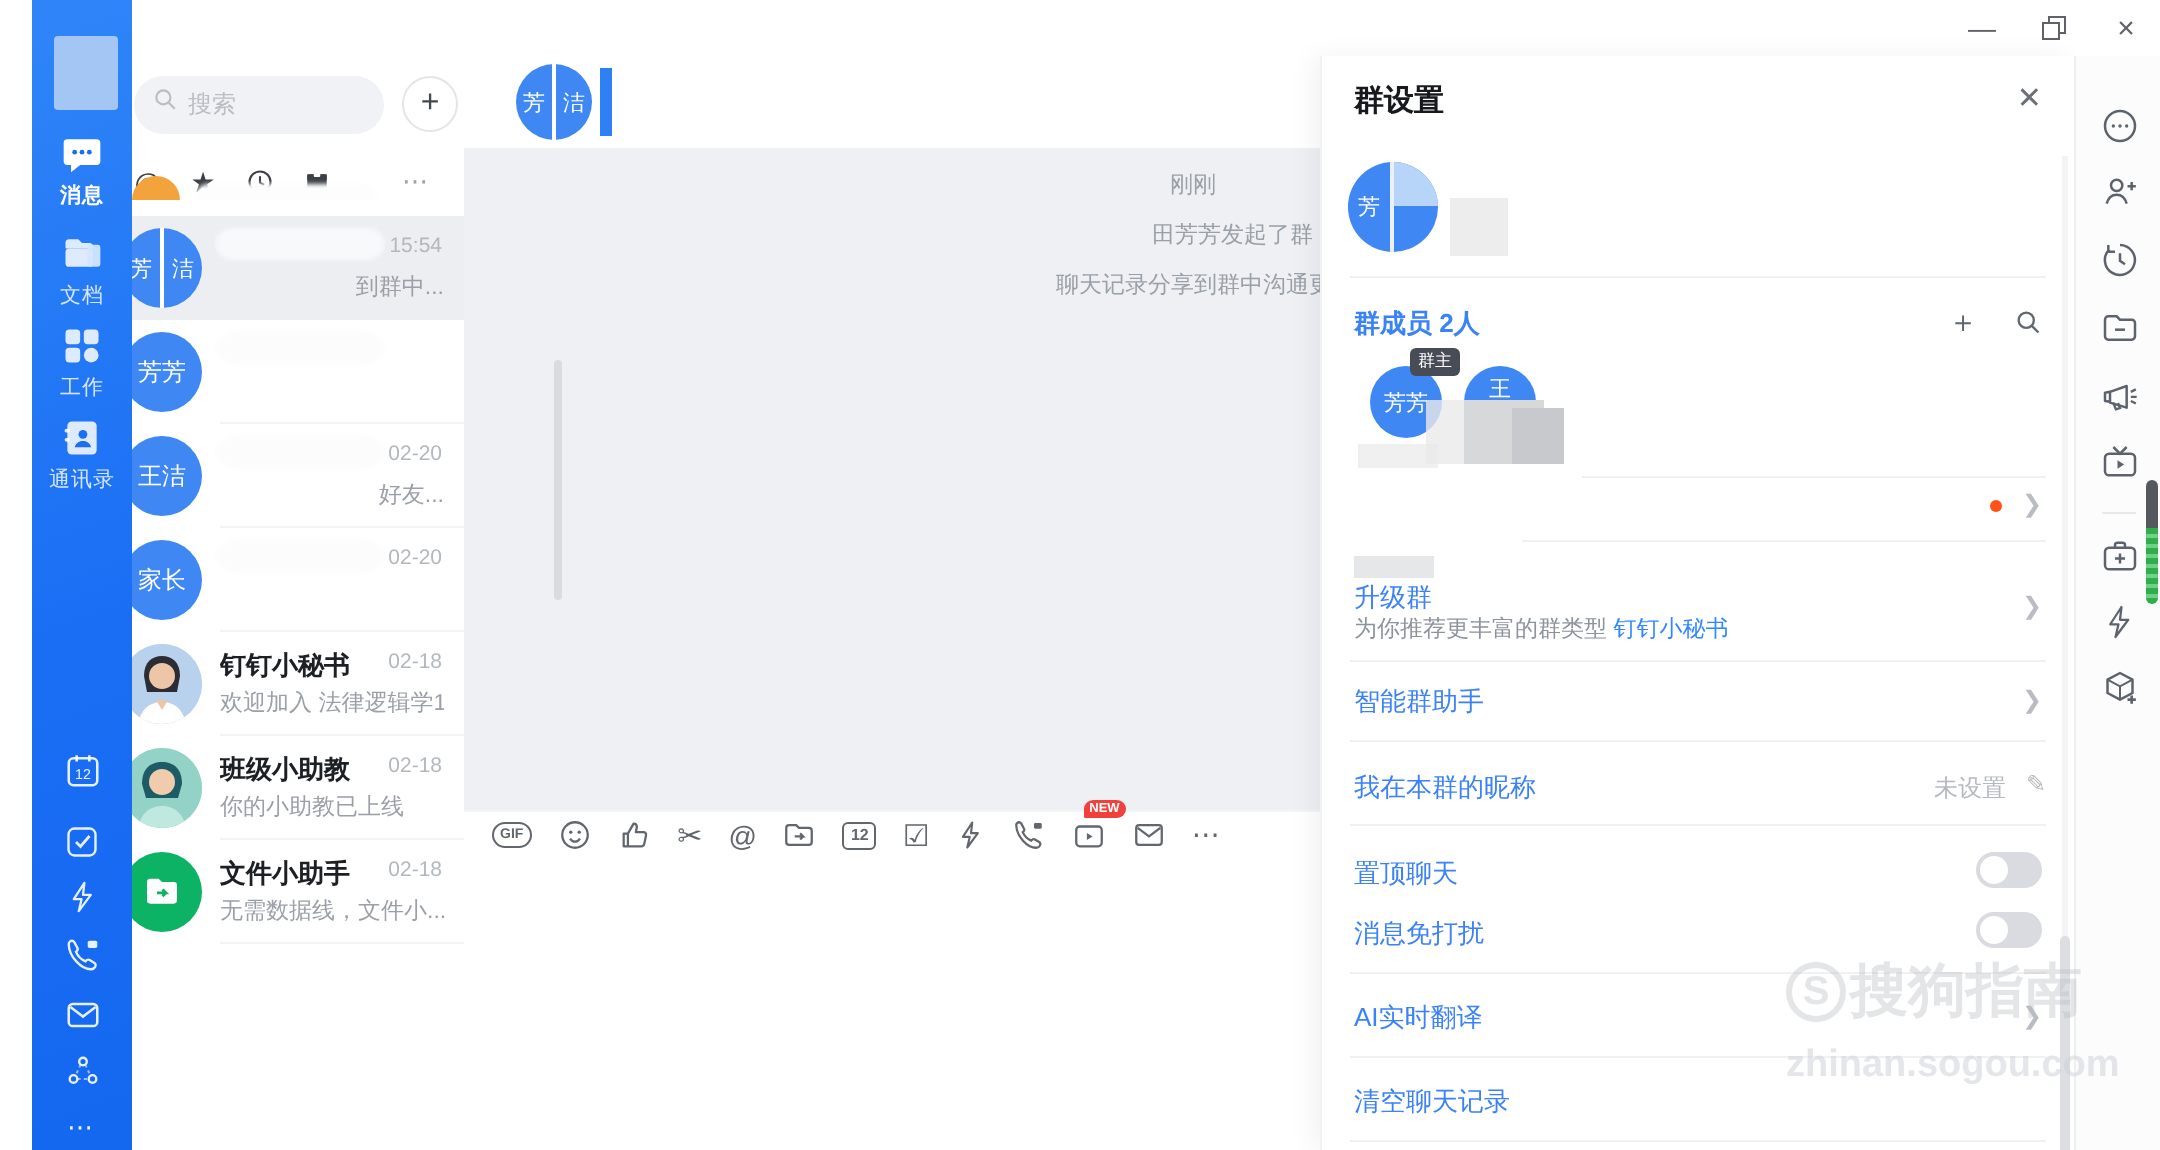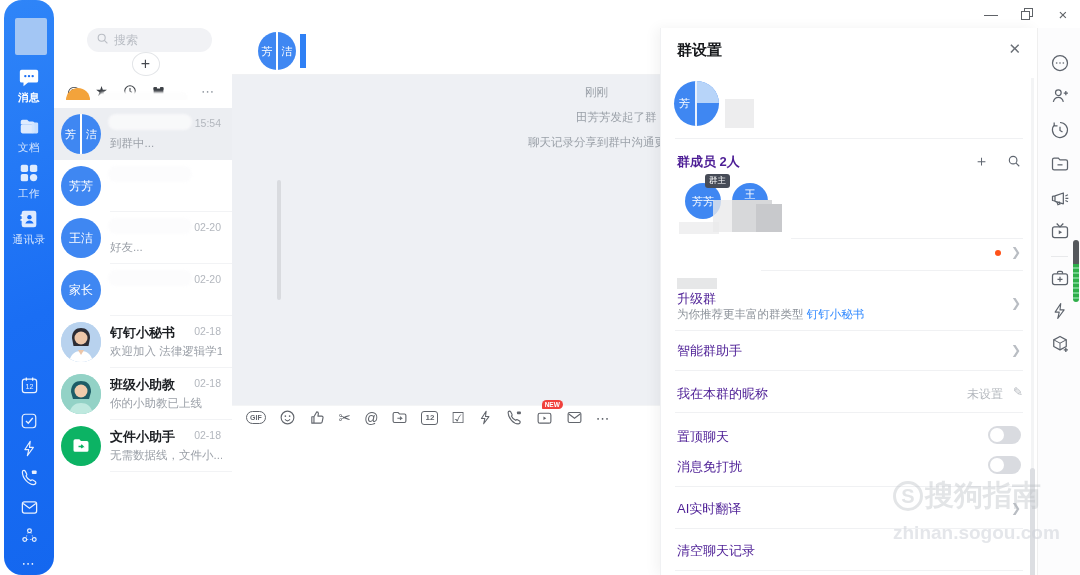--- a/index.html
+++ b/index.html
@@ -11,32 +11,32 @@
   .titlebar { position:absolute; left:50px; top:0; right:0; height:28px; background:#fff; z-index:8; }
   .win-controls { position:absolute; right:8px; top:0; height:28px; display:flex; align-items:center; gap:18px; }
   .wc { width:18px; height:18px; display:flex; align-items:center; justify-content:center; color:#5f6368; cursor:pointer; }
   .wc-min { font-size:14px; }
   .wc-restore { position:relative; }
   .wc-restore .sq1 { position:absolute; width:9px; height:9px; border:1.2px solid #5f6368; left:3px; top:6px; background:#fff; }
   .wc-restore .sq2 { position:absolute; width:9px; height:9px; border:1.2px solid #5f6368; left:6px; top:3px; }
   .wc-close { font-size:15px; }
 
   
-  .leftnav { position:absolute; left:4px; top:0; width:50px; height:575px; z-index:10;
-    background:linear-gradient(160deg,#2f85f8 0%,#1a6ef4 55%,#1467ef 100%);border-radius:18px; }
+  .leftnav { position:absolute; left:16px; top:0; width:50px; height:575px; z-index:10;
+    background:linear-gradient(160deg,#2f85f8 0%,#1a6ef4 55%,#1467ef 100%); }
   .me-avatar { position:absolute; left:11px; top:18px; width:32px; height:37px; background:#a3c6f4; border-radius:2px; }
   .navitem { position:absolute; left:0; width:50px; display:flex; flex-direction:column; align-items:center; gap:3px; cursor:pointer; }
   .navitem .lbl { font-size:10.5px; color:rgba(255,255,255,.82); letter-spacing:.5px; }
   .navitem.active .lbl { color:#fff; font-weight:bold; }
   .bicon { position:absolute; left:0; width:50px; display:flex; justify-content:center; cursor:pointer; }
   .bicon svg, .navitem svg { display:block; }
 
   
   .chatlist { position:absolute; left:50px; top:0; width:182px; height:575px; background:#fff; z-index:4; }
-  .searchrow { position:absolute; left:0; top:28px; width:182px; height:48px; display:flex; align-items:center;flex-direction:column; }
+  .searchrow { position:absolute; left:0; top:28px; width:182px; height:48px; display:flex; align-items:center; }
   .searchbox { margin-left:17px; width:125px; height:29px; background:#f1f2f5; border-radius:15px;
     display:flex; align-items:center; padding:0 9px; gap:5px; }
   .searchbox input { border:0; outline:0; background:transparent; width:86px; font-size:12px; color:#333; }
   .searchbox input::placeholder { color:#b9bdc4; }
   .addbtn { margin-left:9px; width:28px; height:28px; border:1px solid #e3e5e8; border-radius:50%;
     display:flex; align-items:center; justify-content:center; font-size:16px; color:#45494f; background:#fff; cursor:pointer; }
   .filterrow { position:absolute; left:0; top:78px; width:182px; height:26px; display:flex; align-items:center; gap:15px; padding:0 17px; }
   .filterrow .fi { color:#3c4046; font-size:13px; display:flex; align-items:center; cursor:pointer; }
   .filterrow .more { margin-left:auto; color:#9aa0a8; font-size:13px; letter-spacing:1px; }
   .partial-avatar { position:absolute; left:16px; top:88px; width:24px; height:24px; border-radius:50%; background:#f3a33b; }
@@ -50,21 +50,21 @@
     display:flex; align-items:center; justify-content:center; color:#fff; font-size:12px; overflow:hidden; }
   .av-blue { background:#3f87f2; }
   .av-green { background:#0cb364; }
   .av-red { background:#f14b3e; }
   .av-split { display:flex; gap:2px; background:#fff; }
   .av-split .half { width:19px; height:40px; background:#3f87f2; color:#fff; font-size:11px; display:flex; align-items:center; justify-content:center; }
   .row .nm { position:absolute; left:60px; top:8px; font-size:13px; color:#1c1f23; font-weight:bold; width:82px;
     white-space:nowrap; overflow:hidden; }
   .row .tm { position:absolute; right:11px; top:9px; font-size:10.5px; color:#b3b7be; }
   .row .pv { position:absolute; left:60px; top:28px; font-size:11.5px; color:#9ba0a8; width:112px; white-space:nowrap; overflow:hidden; }
-  .row .pv.right { }
+  .row .pv.right { text-align:right; }
   .row .blurname { position:absolute; left:58px; top:6px; width:84px; height:16px; background:rgba(252,252,253,.96); border-radius:8px; filter:blur(1px); }
   .listdivider { position:absolute; left:60px; bottom:0; right:0; height:1px; background:#f2f3f5; }
   .cl-scroll { position:absolute; left:227px; top:180px; width:4px; height:120px; background:#d9dbdf; border-radius:2px; z-index:6; }
 
   
   .chatarea { position:absolute; left:232px; top:0; right:43px; height:575px; background:#fff; z-index:1; }
   .chathead { position:absolute; left:0; top:28px; width:100%; height:47px; background:#fff; border-bottom:1px solid #f0f1f3; }
   .chathead .av-split { position:absolute; left:26px; top:4px; width:38px; height:38px; border-radius:50%; overflow:hidden; }
   .chathead .av-split .half { width:18px; height:38px; }
   .title-sliver { position:absolute; left:68px; top:6px; width:6px; height:34px; background:#2f80f5; }
@@ -83,21 +83,21 @@
   .panel { position:absolute; left:660px; top:28px; width:377px; bottom:0; background:#fff; z-index:12;
     box-shadow:-4px 0 12px rgba(0,0,0,.05); border-left:1px solid #f0f1f3; }
   .p-title { position:absolute; left:16px; top:13px; font-size:15px; font-weight:bold; color:#17191c;text-align:center; }
   .p-close { position:absolute; right:16px; top:12px; font-size:15px; color:#6b7077; cursor:pointer; }
   .g-avatar { position:absolute; left:13px; top:53px; width:45px; height:45px; border-radius:50%; background:#3f87f2; overflow:hidden; }
   .g-avatar .gl { position:absolute; left:0; top:0; width:21px; height:45px; color:#fff; font-size:11px; display:flex; align-items:center; justify-content:center; }
   .g-avatar .gsep { position:absolute; left:21px; top:0; width:2px; height:45px; background:#e9f1fd; }
   .g-avatar .gblur { position:absolute; left:23px; top:0; width:22px; height:22px; background:#b7d4f9; }
   .g-name-blur { position:absolute; left:64px; top:71px; width:29px; height:29px; background:#ededee; }
   .pdiv { position:absolute; left:14px; right:14px; height:1px; background:#f0f1f3; }
-  .p-label { position:absolute; left:16px; font-size:13px; color:#4c1d95; }
+  .p-label { position:absolute; left:16px; font-size:13px; color:#3b82f6; }
   .p-sub { position:absolute; left:16px; font-size:11.5px; color:#8d939b; }
   .p-sub a { color:#2f88ff; text-decoration:none; }
   .chev { position:absolute; right:16px; color:#b9bdc3; font-size:12px; }
   .reddot { position:absolute; right:36px; width:6px; height:6px; border-radius:50%; background:#ff5219; }
   .m-avatar { position:absolute; width:36px; height:36px; border-radius:50%; background:#3f87f2; color:#fff;
     font-size:11px; display:flex; align-items:center; justify-content:center; }
   .owner-badge { position:absolute; background:#474c57; color:#fff; font-size:8.5px; padding:1px 4px; border-radius:3px; z-index:3; }
   .blurblock { position:absolute; background:#eaeaeb; }
   .p-add { position:absolute; right:48px; font-size:15px; color:#5f6670; cursor:pointer; }
   .p-search { position:absolute; right:16px; cursor:pointer; }

